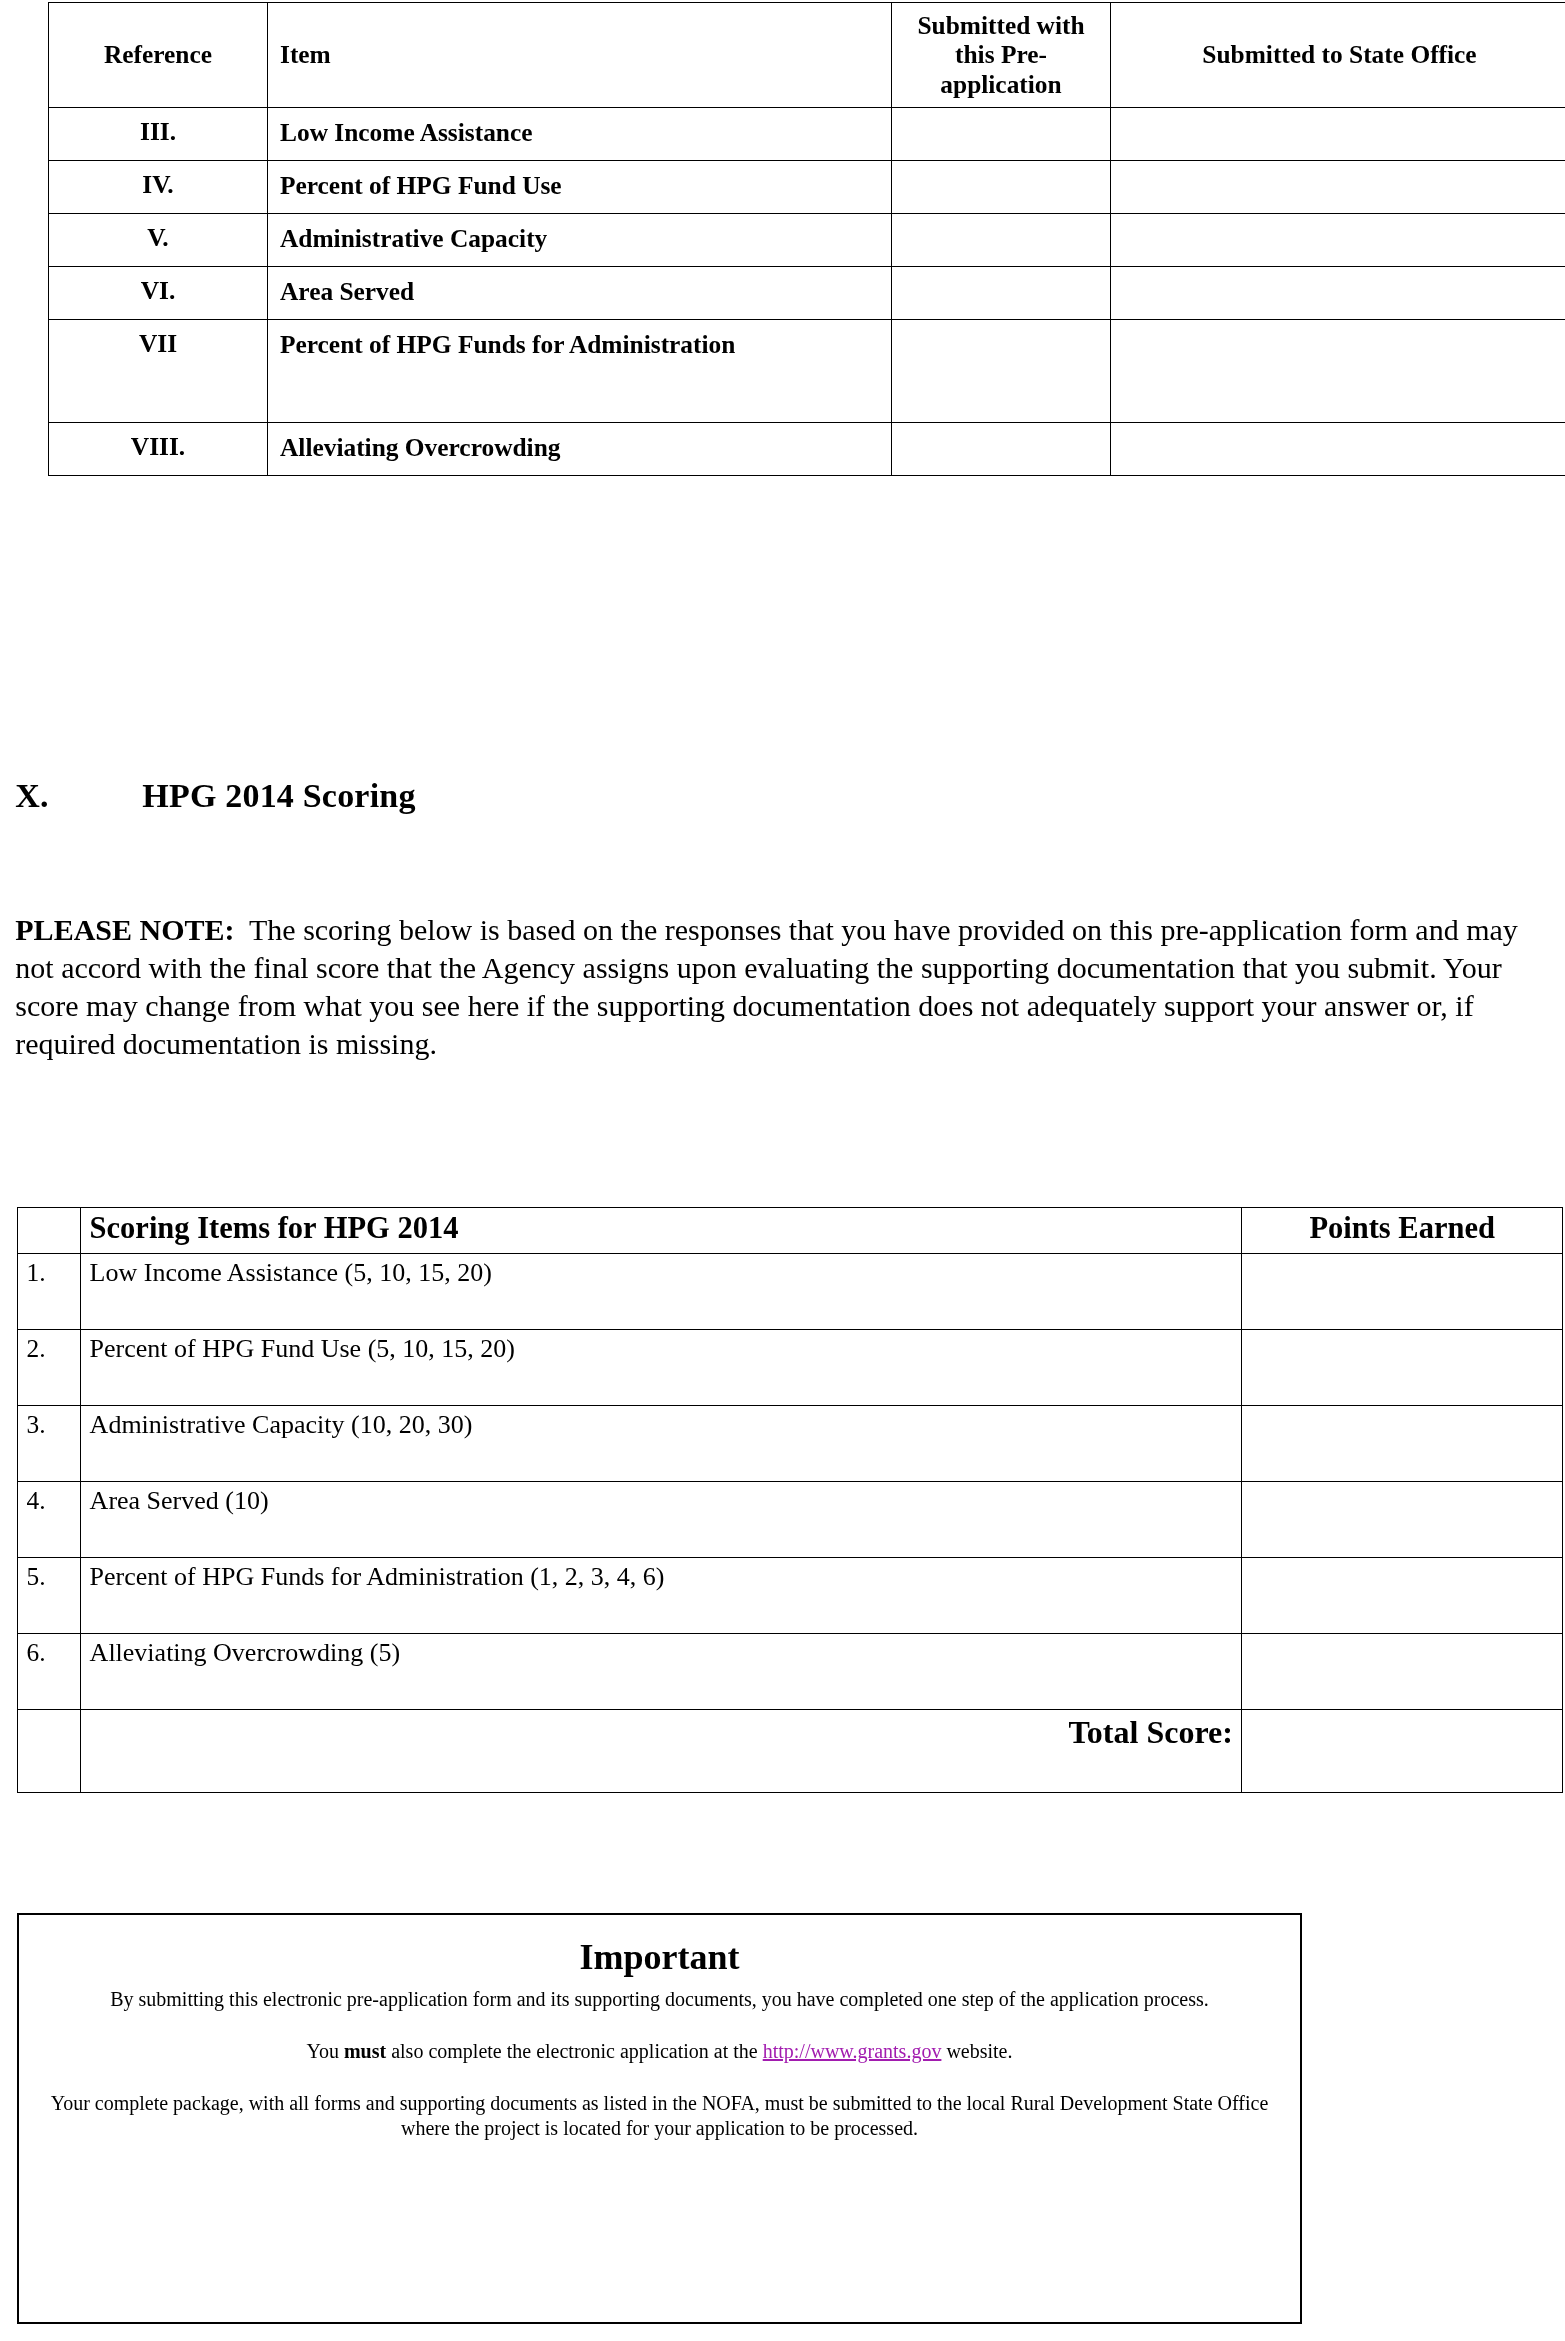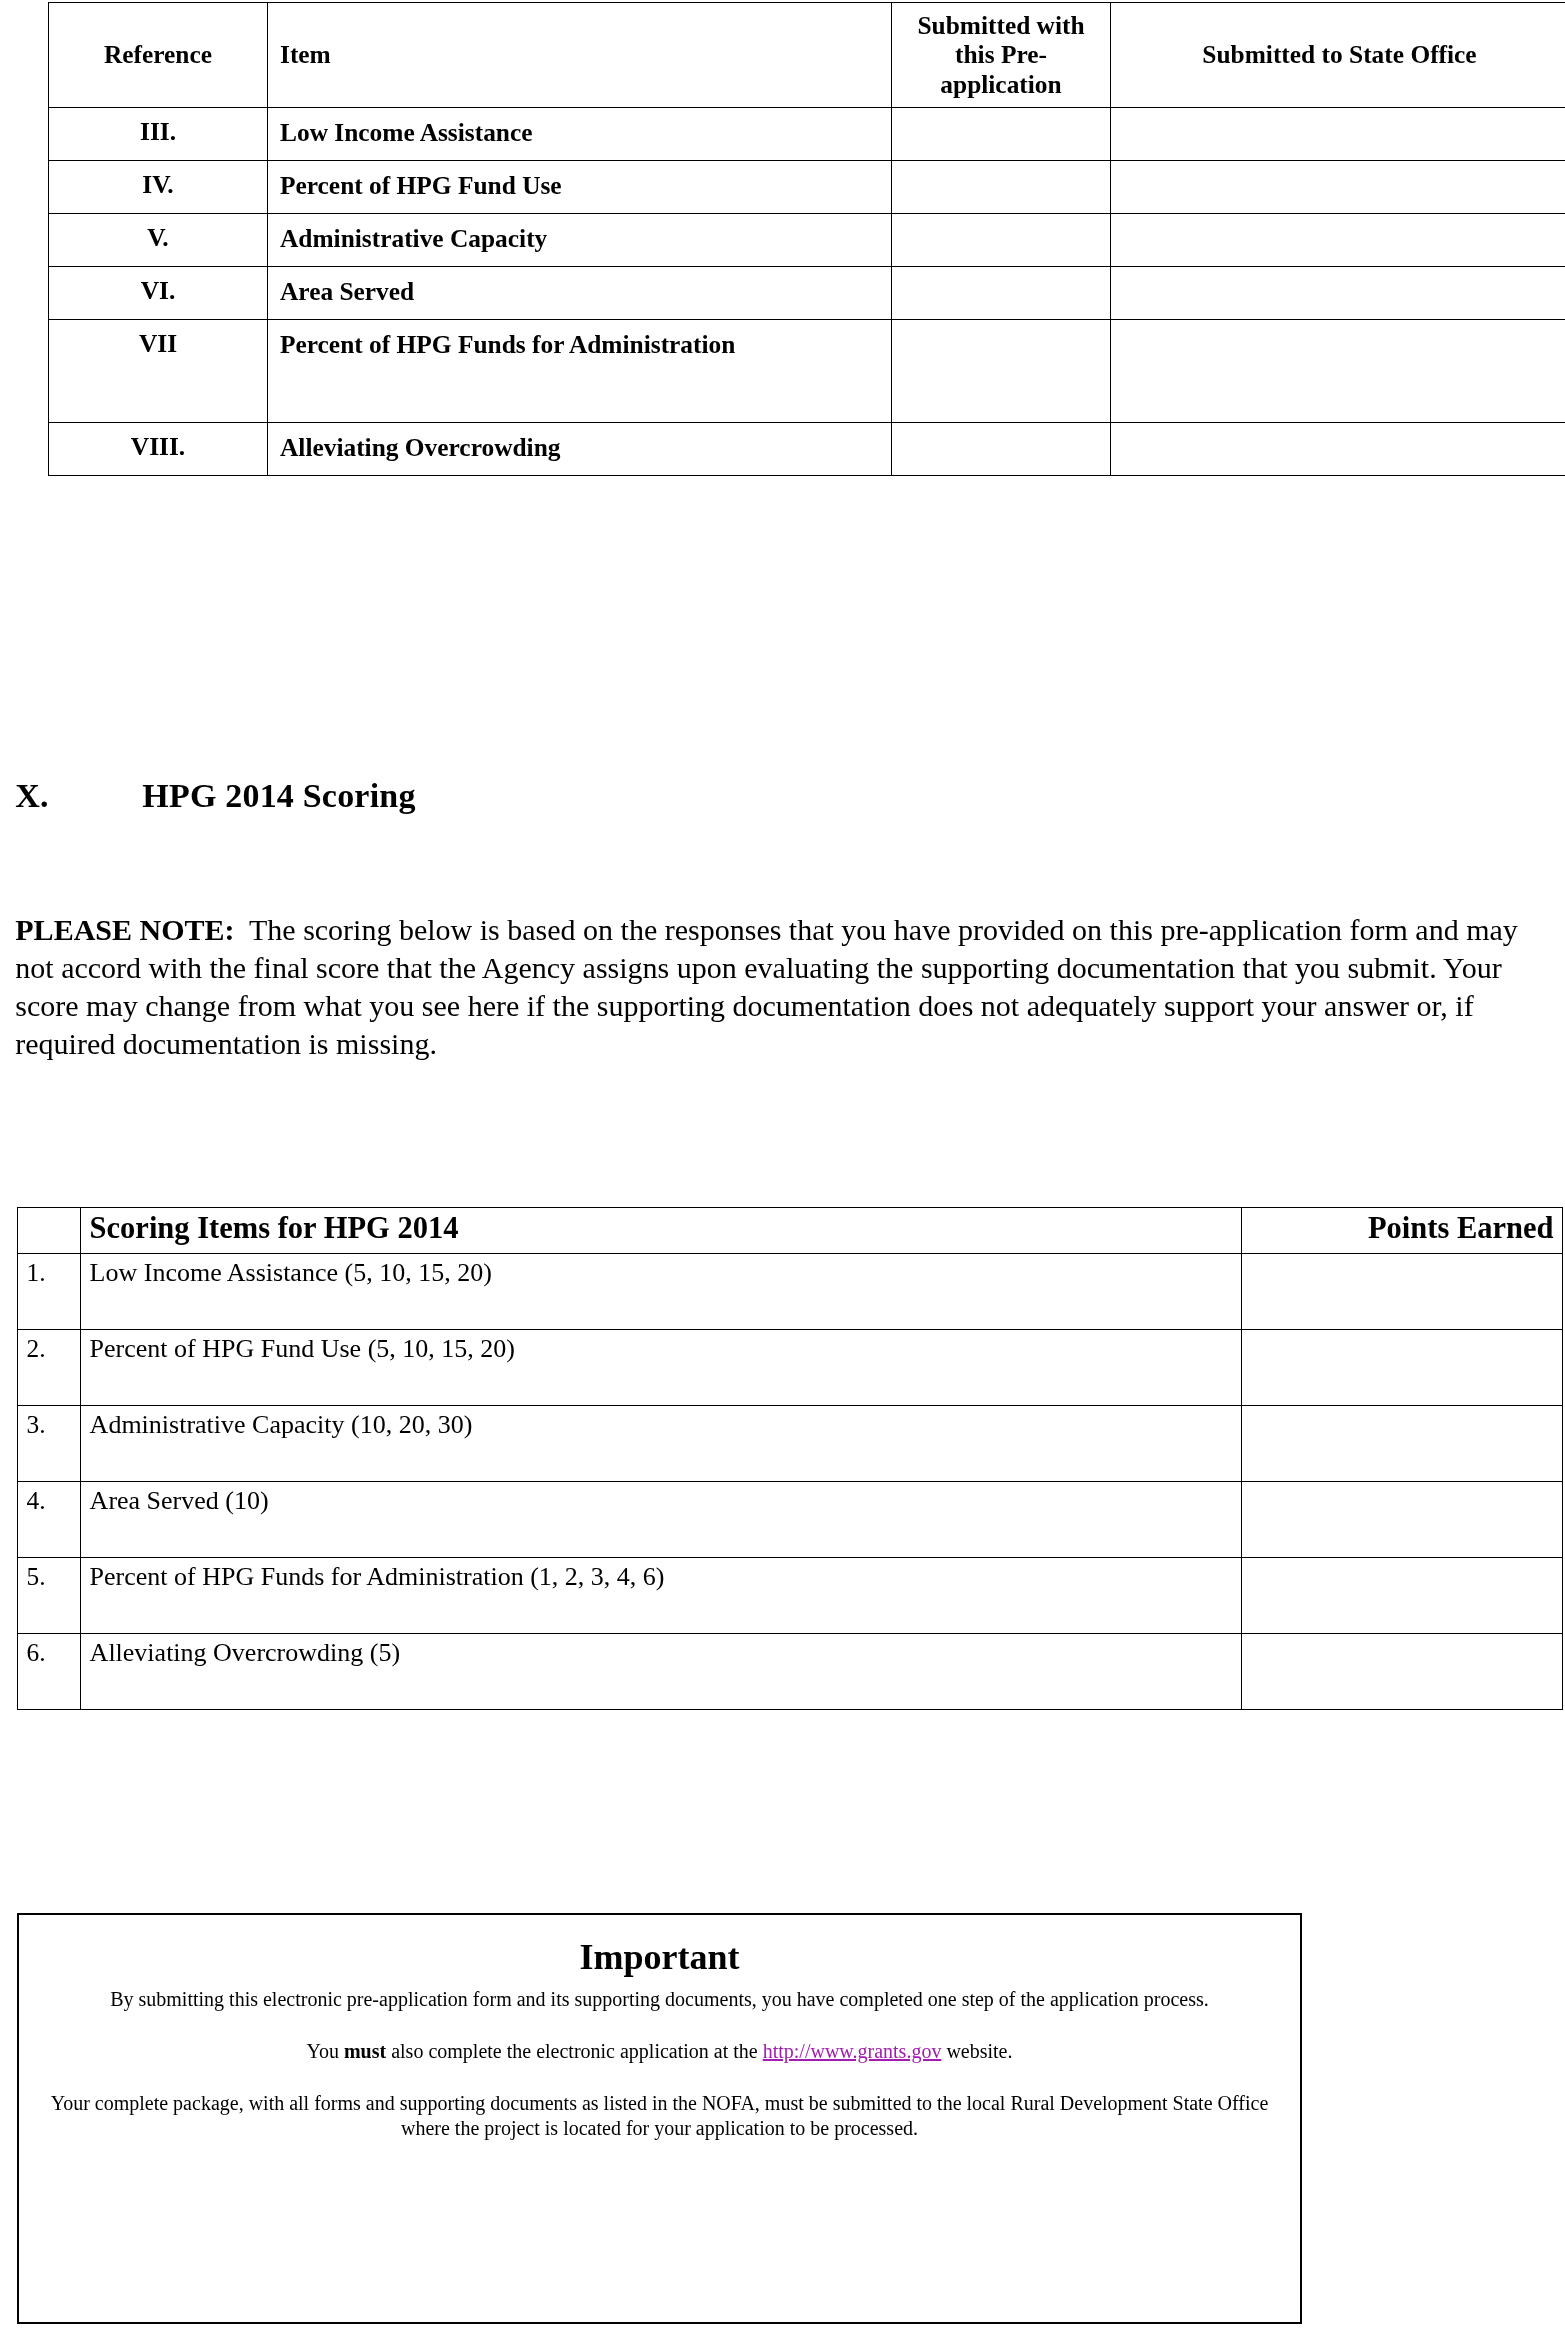--- a/index.html
+++ b/index.html
@@ -105,21 +105,21 @@
   .sc-item  { width: 1159px; }
   .sc-pts   { width: 320px; }
 
   table.scoring thead th {
     font-weight: bold;
     font-size: 30.5px;
     vertical-align: middle;
     padding: 3.4px 8.5px 6.8px 8.5px;
   }
   th.sc-head-item { text-align: left; }
-  th.sc-head-pts  { text-align: right; }
+  th.sc-head-pts  { text-align: center; }
   th.sc-head-num  { text-align: center; }
 
   table.scoring td.num  { text-align: left; font-size: 25.4px; }
   table.scoring td.item { text-align: left; font-size: 26px; }
   .scoring-row { height: 76px; }
   .total-row   { height: 83px; }
   td.total-label {
     text-align: right;
     font-weight: bold;
     font-size: 32px;
@@ -267,20 +267,25 @@
       <tr class="scoring-row">
         <td class="num">5.</td>
         <td class="item">Percent of HPG Funds for Administration (1, 2, 3, 4, 6)</td>
         <td></td>
       </tr>
       <tr class="scoring-row">
         <td class="num">6.</td>
         <td class="item">Alleviating Overcrowding  (5)</td>
         <td></td>
       </tr>
+      <tr class="total-row">
+        <td class="num"></td>
+        <td class="total-label">Total Score:</td>
+        <td></td>
+      </tr>
     </tbody>
   </table>
 </div>
 
 <div class="important-box">
   <div class="important-title">Important</div>
   <div class="important-body">
     <p>By submitting this electronic pre-application form and its supporting documents, you have completed one step of the application process.</p>
     <p><span>You </span><b>must</b><span> also complete the electronic application at the </span><a class="link" href="#">http://www.grants.gov</a><span> website.</span></p>
     <p>Your complete package, with all forms and supporting documents as listed in the NOFA, must be submitted to the local Rural Development State Office where the project is located for your application to be processed.</p>

